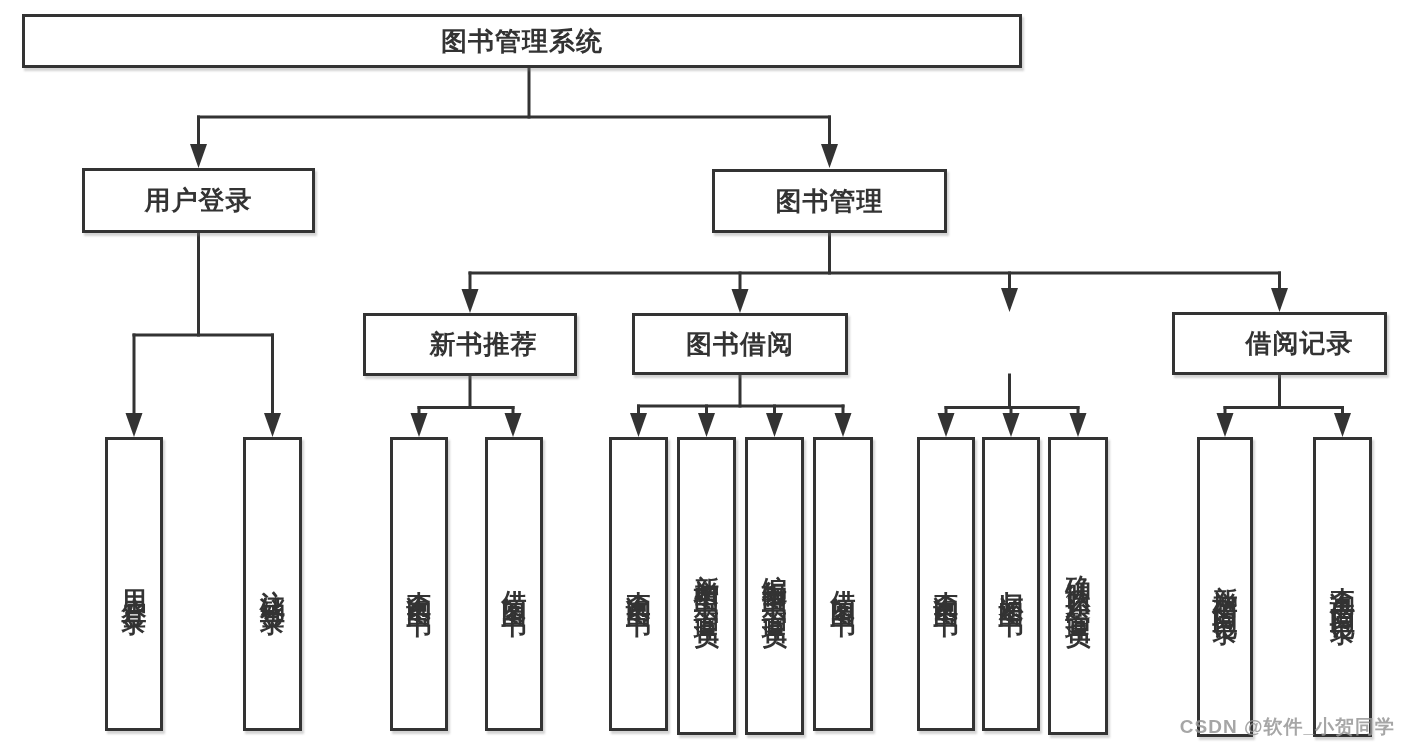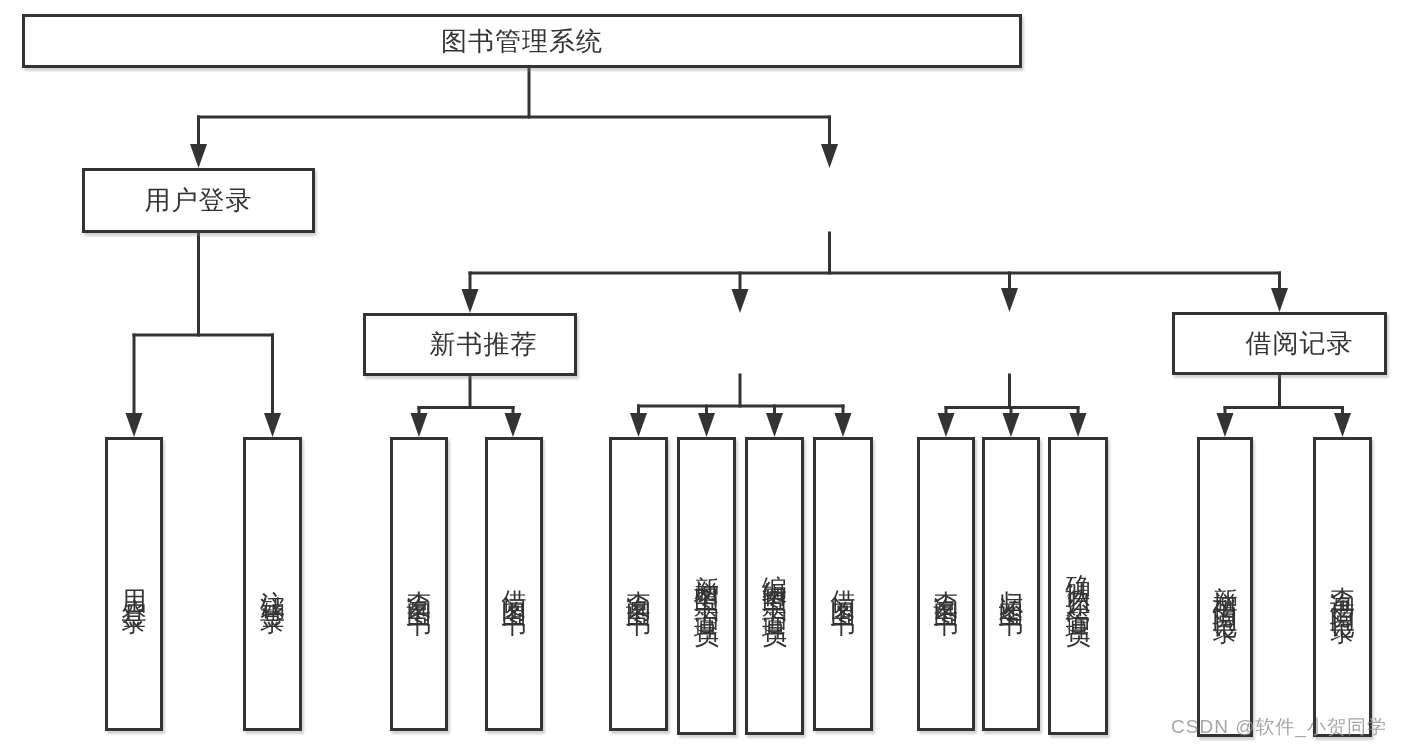--- a/index.html
+++ b/index.html
@@ -3,20 +3,21 @@
 <meta charset="utf-8">
 <style>
   html, body { margin: 0; padding: 0; background: #ffffff; }
   .stage {
     position: relative;
     width: 1405px;
     height: 747px;
     background: #ffffff;
     font-family: "Liberation Sans", sans-serif;
     overflow: hidden;
+    font-weight: bold;
   }
   .wires { position: absolute; left: 0; top: 0; z-index: 1; }
   .node, .leaf {
     position: absolute;
     box-sizing: border-box;
     background: #ffffff;
     border: 3px solid #333333;
     color: #333333;
     display: flex;
     align-items: center;
@@ -28,21 +29,21 @@
   .leaf span {
     writing-mode: vertical-rl;
     text-orientation: mixed;
     font-size: 25px;
     letter-spacing: 7px;
     line-height: 1;
     white-space: nowrap;
   }
   .watermark {
     position: absolute;
-    right: 18px;
+    right: 10px;
     bottom: 7px;
     font-size: 19px;
     color: rgba(150,150,150,0.85);
     letter-spacing: 1px;
     z-index: 5;
     text-align: right;
   }
 </style>
 </head>
 <body>
@@ -107,22 +108,24 @@
     <path d="M1225 407.5 H1342.5"></path>
     <path d="M1225 407.5 V416"></path>
     <path d="M1342.5 407.5 V416"></path>
     <polygon points="1216.5,413 1233.5,413 1225,437" fill="#333333" stroke="none"></polygon>
     <polygon points="1334,413 1351,413 1342.5,437" fill="#333333" stroke="none"></polygon>
   </svg>
 
   <div class="node" style="left:22px; top:14px; width:1000px; height:54px;">图书管理系统</div>
 
   <div class="node" style="left:82px; top:168px; width:233px; height:65px;">用户登录</div>
+  <div class="node" style="left:712px; top:169px; width:235px; height:64px;">图书管理</div>
 
   <div class="node" style="left:363px; top:313px; width:214px; height:63px;padding-left:27px;">新书推荐</div>
+  <div class="node" style="left:632px; top:313px; width:216px; height:62px;">图书借阅</div>
   <div class="node" style="left:1172px; top:312px; width:215px; height:63px;padding-left:40px;">借阅记录</div>
 
   <div class="leaf" style="left:105px; top:437px; width:58px; height:294px;">
     <span>用户登录</span>
   </div>
   <div class="leaf" style="left:243px; top:437px; width:59px; height:294px;">
     <span>注销登录</span>
   </div>
 
   <div class="leaf" style="left:390px; top:437px; width:58px; height:294px;">

